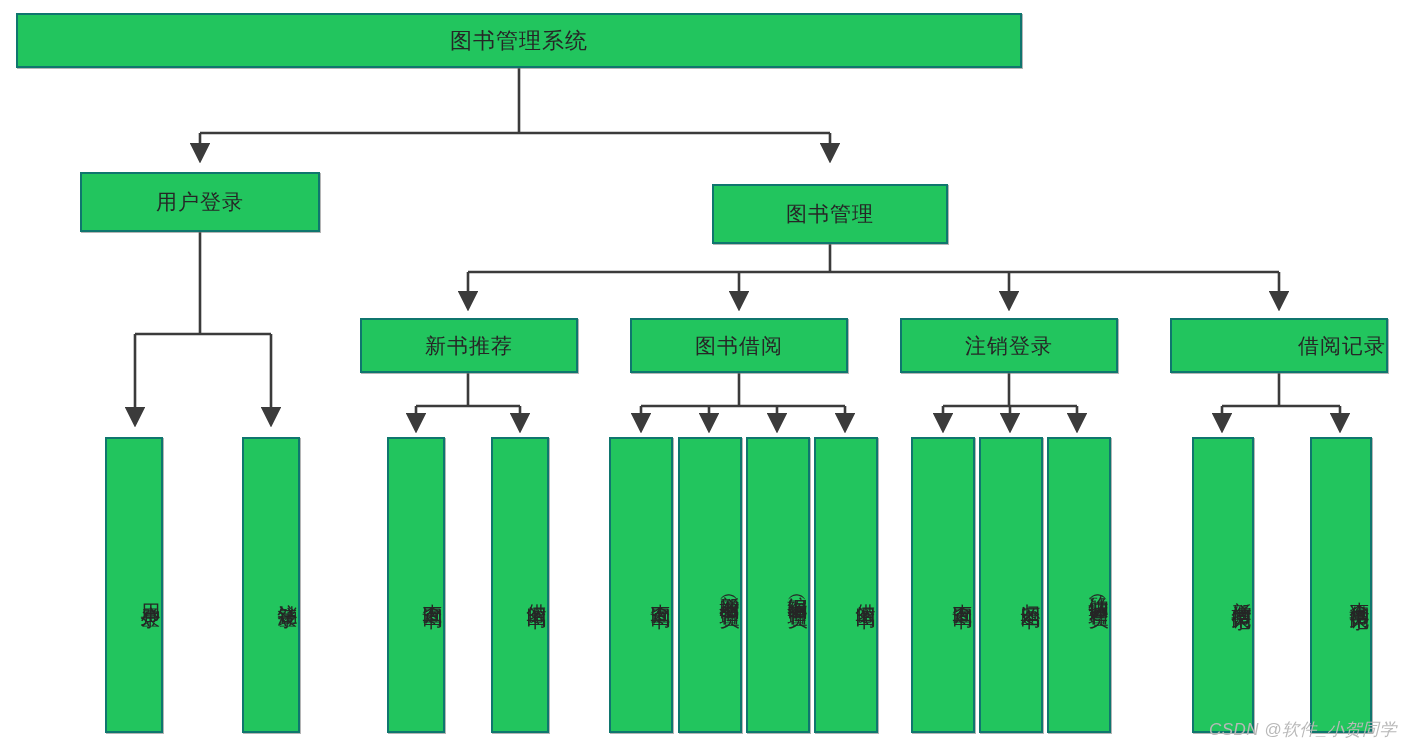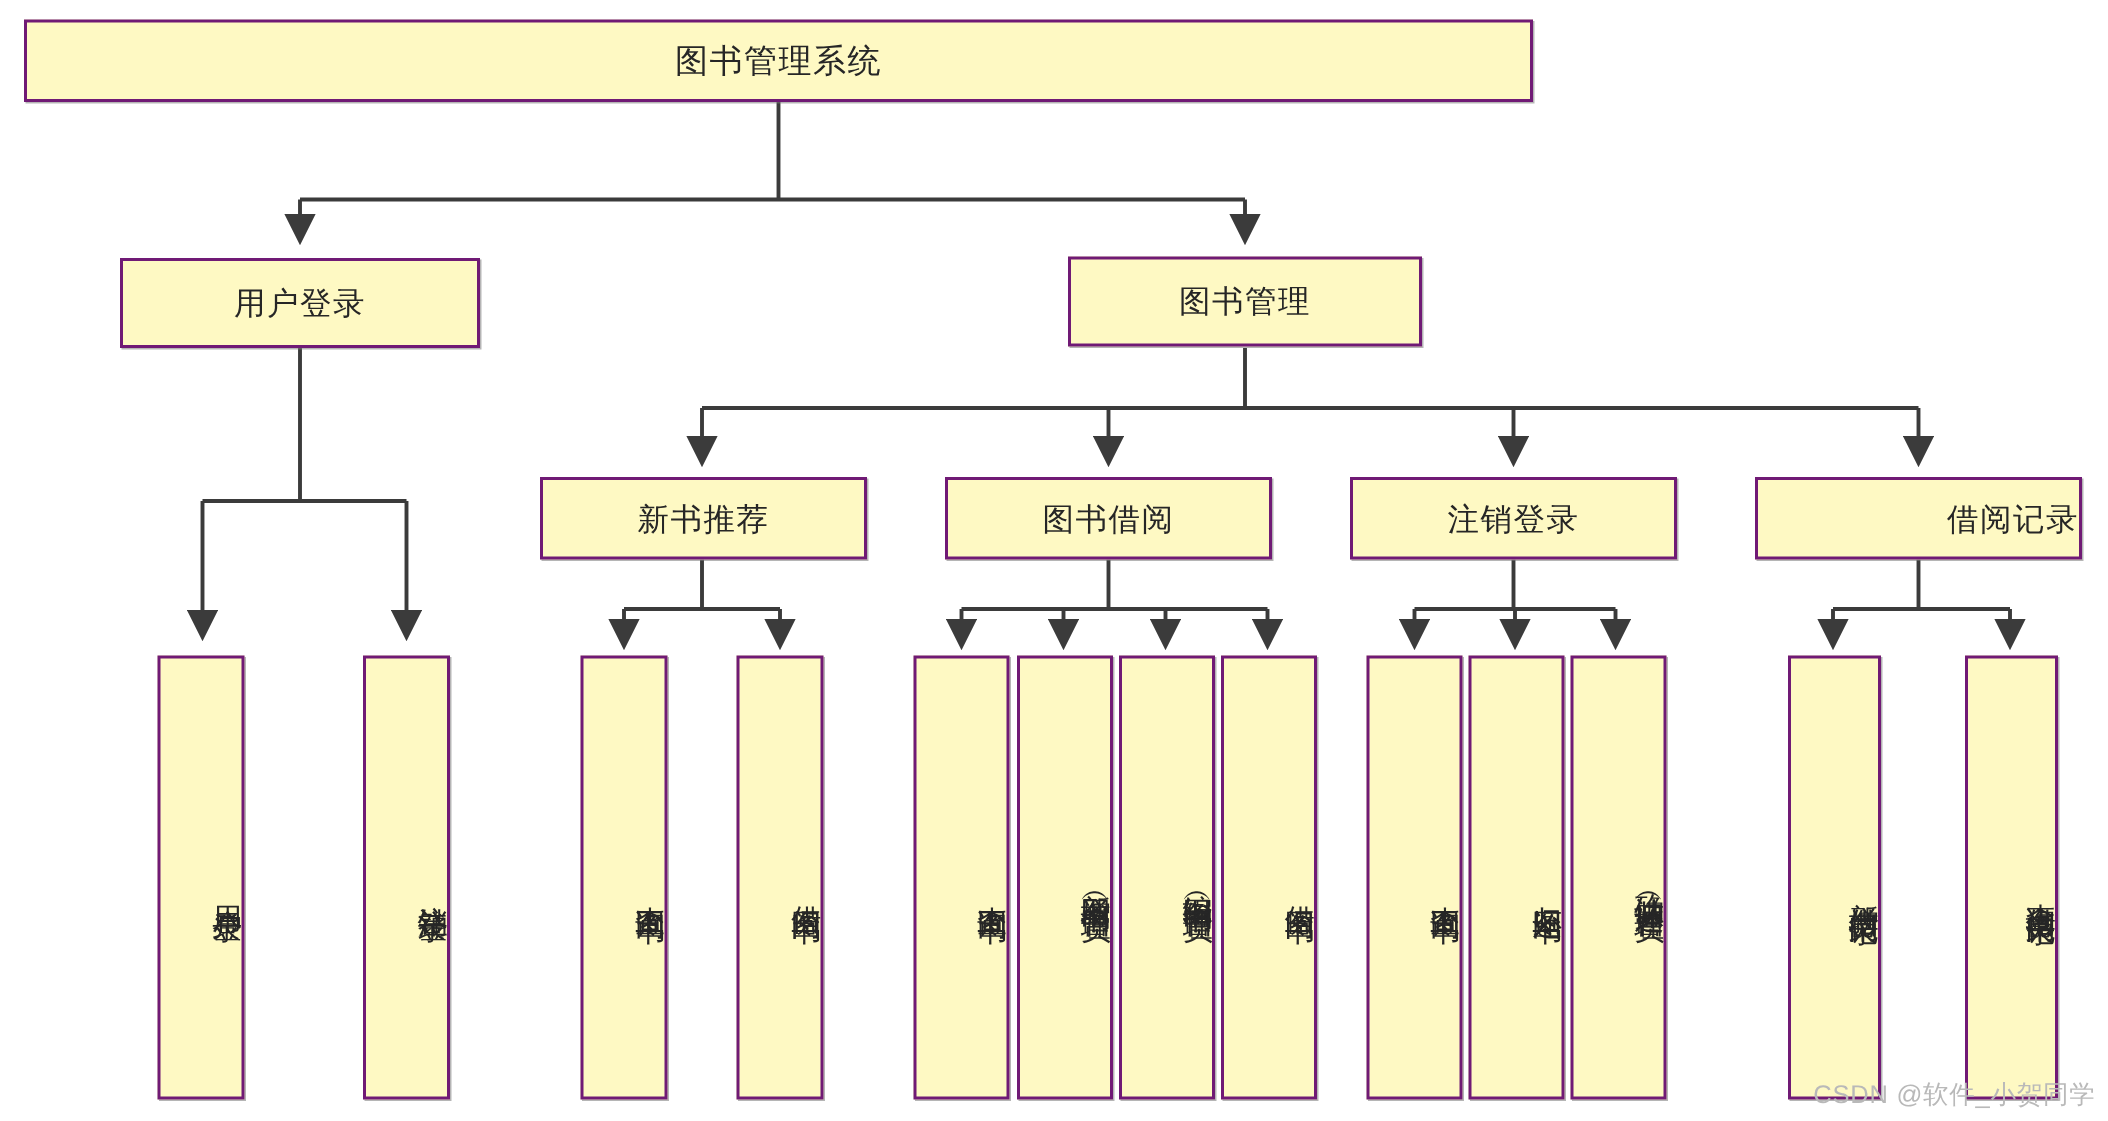--- a/index.html
+++ b/index.html
@@ -22,22 +22,22 @@
     position: absolute;
     left: 0;
     top: 0;
     width: 1405px;
     height: 747px;
     pointer-events: none;
   }
   .node {
     position: absolute;
     box-sizing: border-box;
-    border: 2px solid #701a75;
-    background: #fef9c3;
+    border: 2px solid #0f766e;
+    background: #22c55e;
     display: flex;
     align-items: center;
     justify-content: center;
     color: #262626;
     box-shadow: 1px 1px 0 rgba(120,120,120,0.55);
   }
   .node.horiz {
     font-size: 21px;
     letter-spacing: 1px;
   }
@@ -58,20 +58,21 @@
     font-size: 22px;
   }
   .watermark {
     position: absolute;
     right: 8px;
     bottom: 6px;
     font-size: 17px;
     color: #b9b9b9;
     white-space: nowrap;
     letter-spacing: 0.5px;
+    font-style: italic;
   }
 </style>
 </head>
 <body>
 
 <div id="diagram">
 
   <svg id="edges" viewBox="0 0 1405 747" xmlns="http://www.w3.org/2000/svg">
     <defs>
       <marker id="arrow" viewBox="0 0 12 12" refX="10" refY="6" markerWidth="8" markerHeight="8" orient="auto-start-reverse">
@@ -122,21 +123,21 @@
     </g>
   </svg>
 
   <div class="node horiz root" style="left:16px; top:13px; width:1006px; height:55px;">
     <span>图书管理系统</span>
   </div>
 
   <div class="node horiz" style="left:80px; top:172px; width:240px; height:60px;">
     <span>用户登录</span>
   </div>
-  <div class="node horiz" style="left:712px; top:171px; width:236px; height:60px;">
+  <div class="node horiz" style="left:712px; top:184px; width:236px; height:60px;">
     <span>图书管理</span>
   </div>
 
   <div class="node horiz" style="left:630px; top:318px; width:218px; height:55px;">
     <span>图书借阅</span>
   </div>
   <div class="node horiz" style="left:360px; top:318px; width:218px; height:55px;">
     <span>新书推荐</span>
   </div>
   <div class="node horiz" style="left:900px; top:318px; width:218px; height:55px;">

